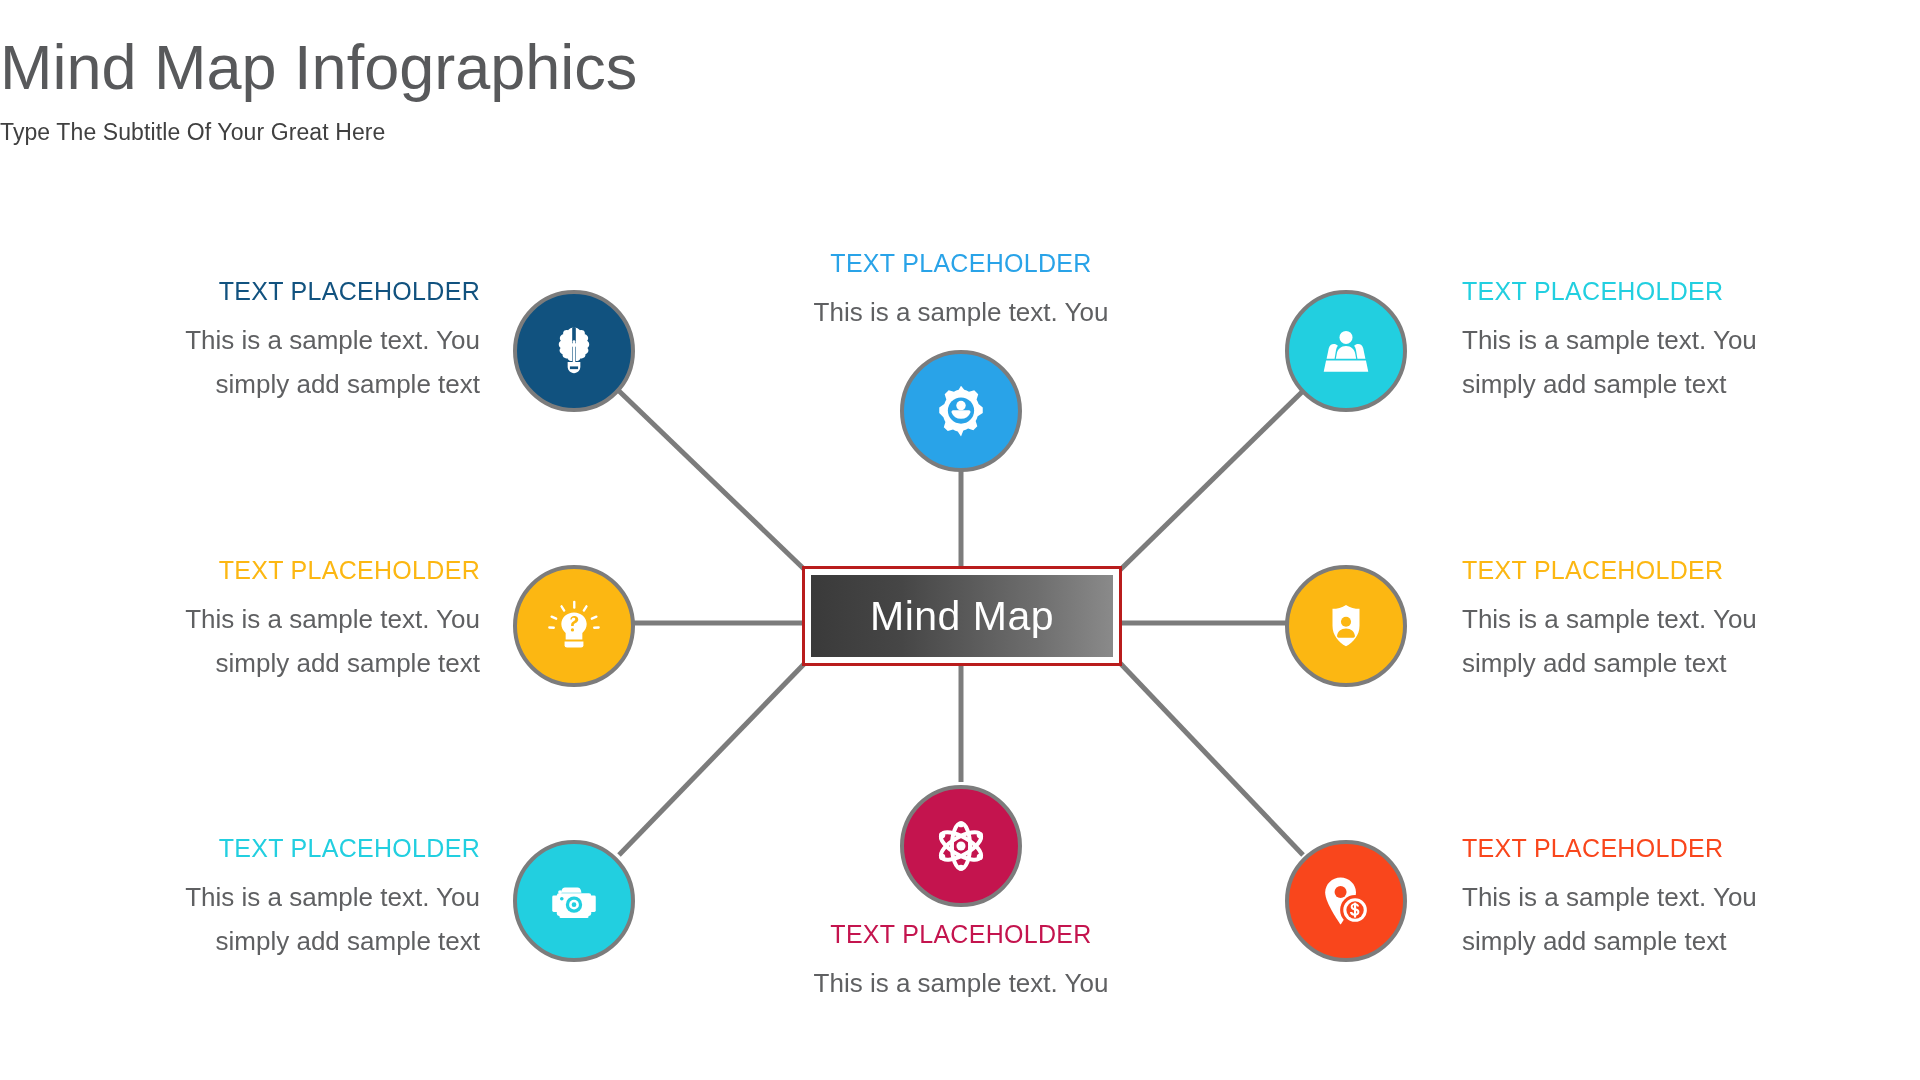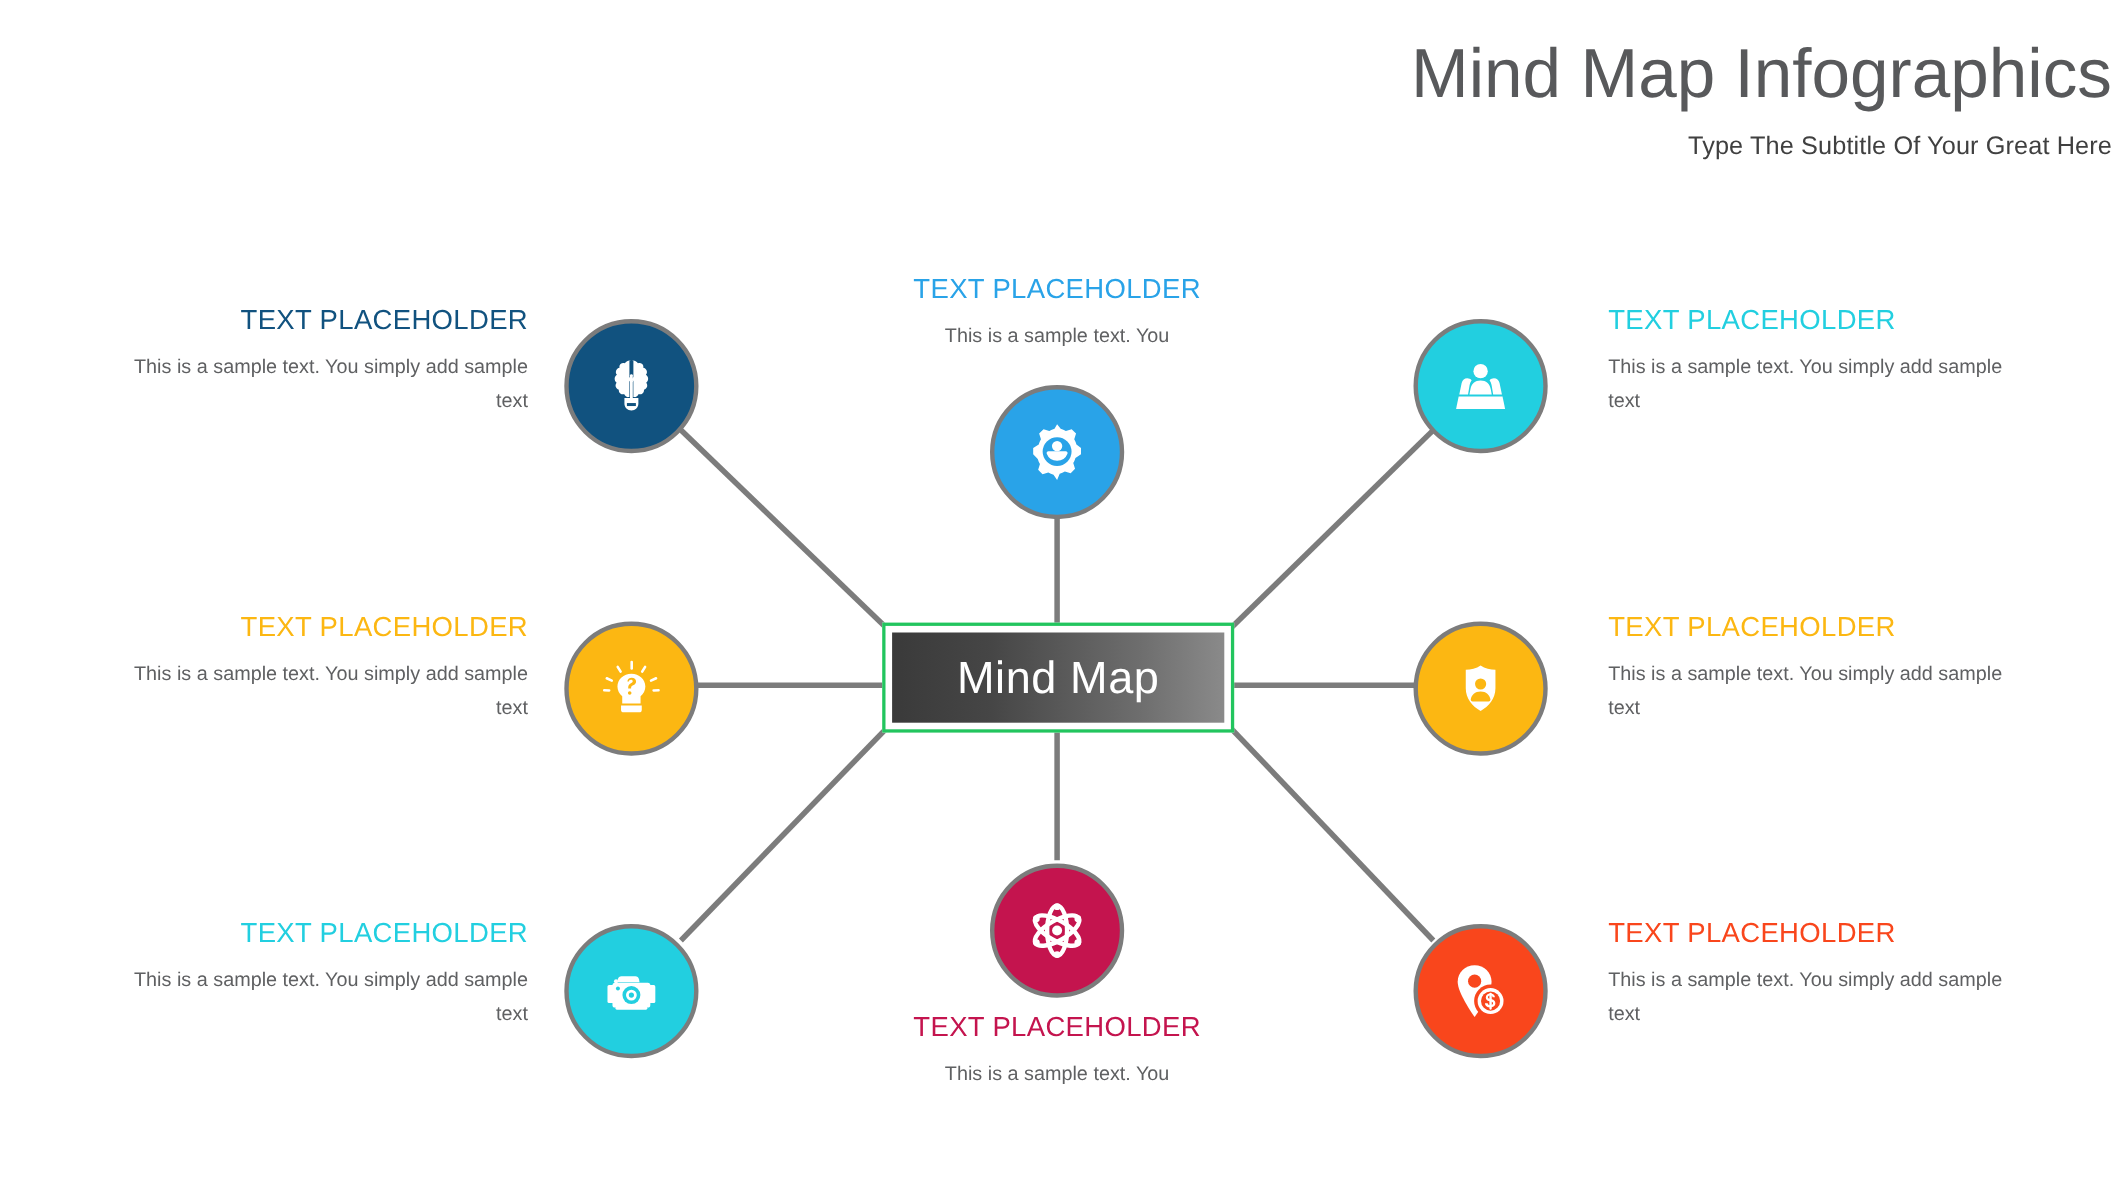--- a/index.html
+++ b/index.html
@@ -5,39 +5,39 @@
   * { margin:0; padding:0; box-sizing:border-box; }
   html, body {
     width:1920px; height:1080px;
     background:#ffffff;
     font-family:"Liberation Sans", sans-serif;
     overflow:hidden;
   }
   #stage { position:relative; width:1920px; height:1080px; background:#fff; }
 
   
-  .header { position:absolute; top:0; left:0; width:1920px; text-align:right; }
+  .header { position:absolute; top:0; left:0; width:1920px; text-align:left; }
   .title {
     font-size:63px; font-weight:400; color:#58595b;
     letter-spacing:0px; line-height:1.08; margin-top:33px;
   }
   .subtitle {
     font-size:23px; font-weight:400; color:#404040;
     margin-top:18px; letter-spacing:0.1px;
   }
 
   
   #links { position:absolute; inset:0; width:1920px; height:1080px; }
 
   
   .center-box {
     position:absolute;
     left:802px; top:566px;
     width:320px; height:100px;
-    border:3px solid #22c55e;
+    border:3px solid #b91c1c;
     background:#ffffff;
     padding:6px;
     z-index:6;
   }
   .center-inner {
     width:100%; height:100%;
     background:linear-gradient(to right, #3a3a3a 0%, #464646 30%, #6e6e6e 75%, #8a8a8a 100%);
     display:flex; align-items:center; justify-content:center;
   }
   .center-label {
@@ -56,21 +56,21 @@
   .node svg { width:58px; height:58px; display:block; }
   .node.sm svg { width:54px; height:54px; }
 
   
   .tblock { position:absolute; z-index:4; }
   .tblock .head {
     font-size:25px; font-weight:normal; letter-spacing:0.3px;
     line-height:1.1; white-space:nowrap;
   }
   .tblock .body {
-    font-size:18px; color:#5f6062; line-height:1.73; margin-top:12px;
+    font-size:26px; color:#5f6062; line-height:1.73; margin-top:12px;
     font-weight:400;
   }
   .ta-right { text-align:right; }
   .ta-left  { text-align:left; }
   .ta-center{ text-align:center; }
 </style>
 </head>
 <body>
 
 <div id="stage">

